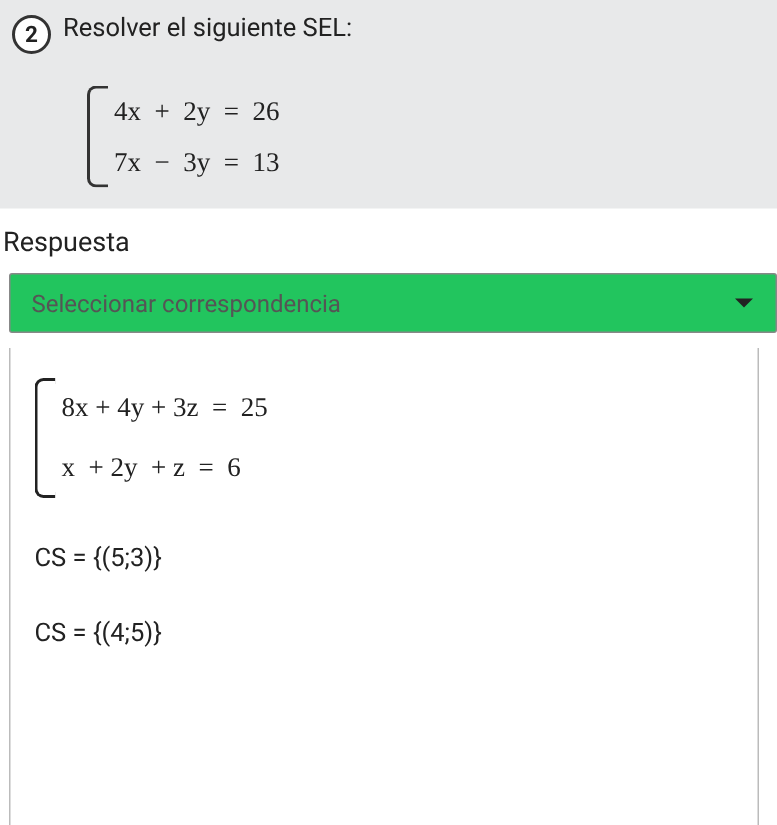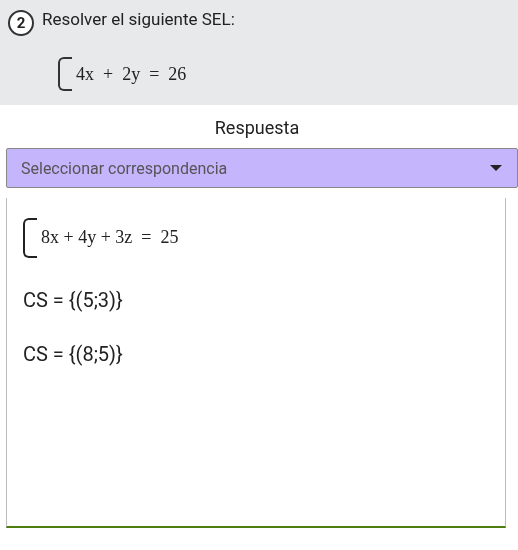--- a/index.html
+++ b/index.html
@@ -59,27 +59,26 @@
   .sys-brace .row {
     font-family: "Cambria Math", "STIX", "Times New Roman", serif;
     font-size: 18px;
     line-height: 1.9;
     white-space: pre;
   }
   .answer-header {
     font-size: 18px;
     padding: 12px 6px 6px 2px;
     color: #222;
-    text-align: center;
   }
   .select-wrap {
     margin: 4px 0 10px 6px;
     border: 1px solid #888;
     border-radius: 2px;
-    background: #c4b5fd;
+    background: #22c55e;
     height: 40px;
     display: flex;
     align-items: center;
     justify-content: space-between;
     padding: 0 14px;
     cursor: pointer;
   }
   .select-placeholder {
     color: #555;
     font-size: 16px;
@@ -111,50 +110,52 @@
     border-top-left-radius: 6px;
     border-bottom-left-radius: 6px;
   }
   .sys-brace2 .row {
     font-family: "Cambria Math", "STIX", "Times New Roman", serif;
     font-size: 18px;
     line-height: 2.2;
     white-space: pre;
   }
   .opt {
-    font-size: 20px;
+    font-size: 17px;
     margin: 0 0 30px 0;
     color: #222;
   }
 </style>
 </head>
 <body>
 
 <div class="question-block">
   <div class="question-row">
     <div class="qnum">
       <span>2</span>
     </div>
     <div class="qtext">Resolver el siguiente SEL:</div>
   </div>
   <div class="sys-brace">
     <div class="row">4x  +  2y  =  26</div>
+    <div class="row">7x  −  3y  =  13</div>
   </div>
 </div>
 
 <div class="answer-header">Respuesta</div>
 
 <div class="select-wrap">
   <span class="select-placeholder">Seleccionar correspondencia</span>
   <span class="select-caret">
     <svg width="14" height="10" viewBox="0 0 14 10">
         <path d="M1 2 L7 8 L13 2 Z" fill="#222"></path>
       </svg>
   </span>
 </div>
 
 <div class="dropdown-panel">
   <div class="sys-brace2">
     <div class="row">8x + 4y + 3z  =  25</div>
+    <div class="row">x  + 2y  + z  =  6</div>
   </div>
   <div class="opt">CS = {(5;3)}</div>
-  <div class="opt">CS = {(8;5)}</div>
+  <div class="opt">CS = {(4;5)}</div>
 </div>
 
 </body></html>

